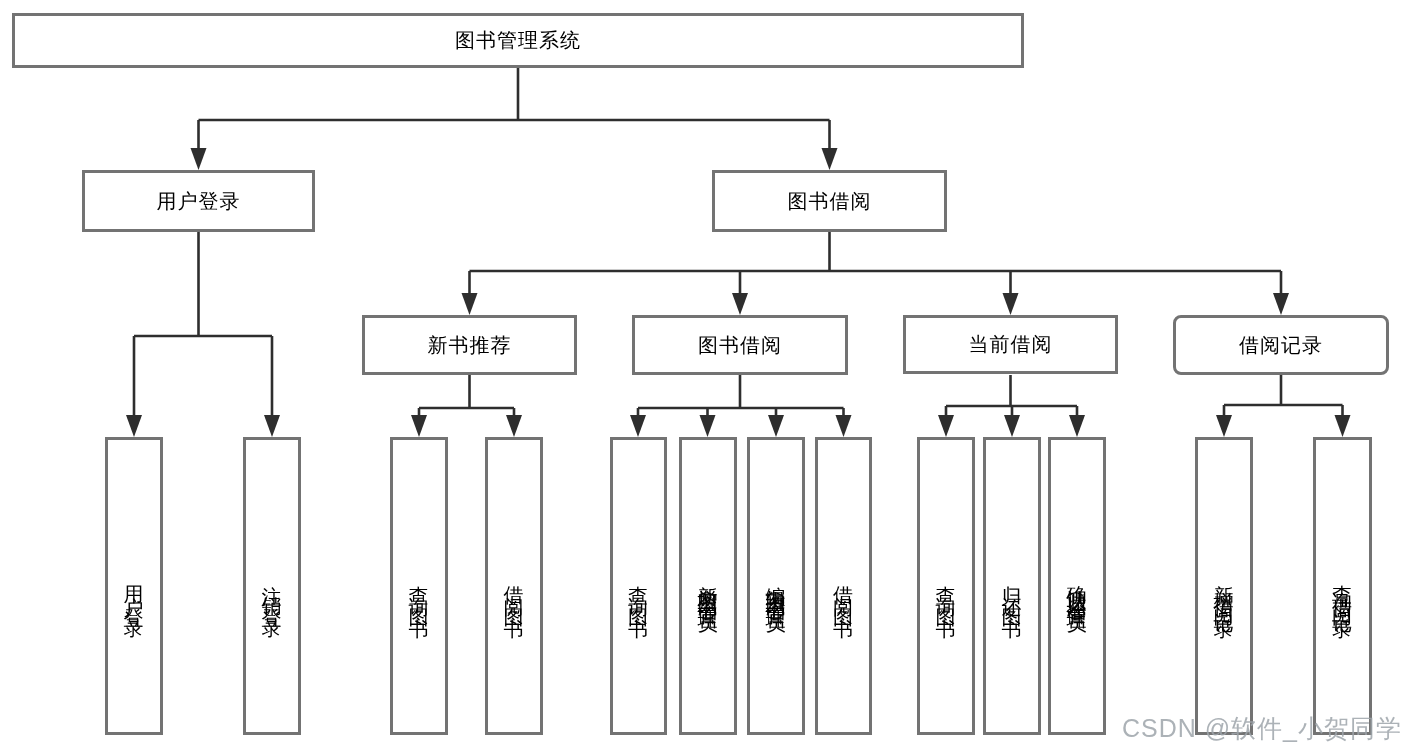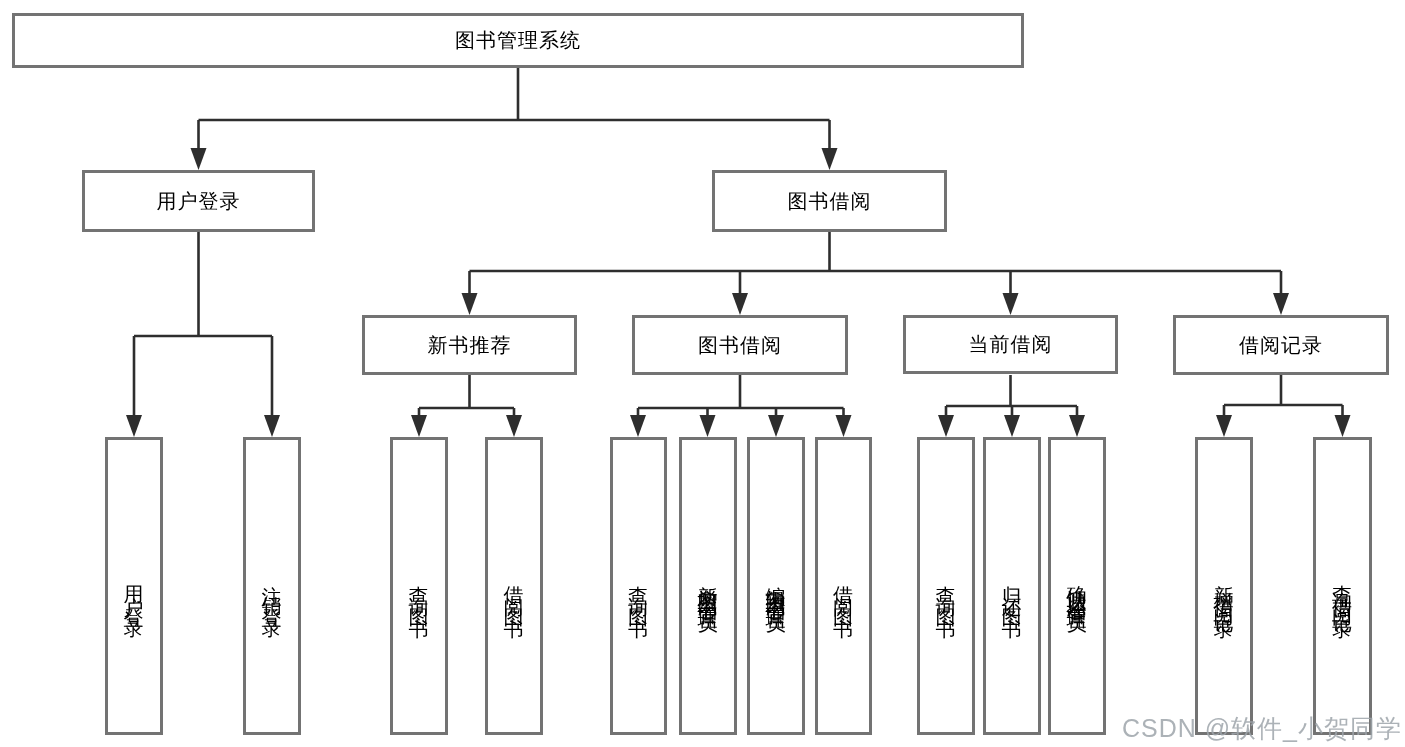--- a/index.html
+++ b/index.html
@@ -32,21 +32,21 @@
   .len4 span{letter-spacing:11px;padding-top:11px;}
   .len6 span{letter-spacing:7px;padding-top:7px;}
   .len9 span{letter-spacing:4px;padding-top:4px;}
 
   #n-root       {left:12px;  top:13px;  width:1012px; height:55px;}
   #n-user-login {left:82px;  top:170px; width:233px;  height:62px;}
   #n-book-mgmt  {left:712px; top:170px; width:235px;  height:62px;}
   #n-newbook    {left:362px; top:315px; width:215px;  height:60px;}
   #n-borrow     {left:632px; top:315px; width:216px;  height:60px;font-family:Liberation Mono, monospace;}
   #n-current    {left:903px; top:315px; width:215px;  height:59px;}
-  #n-record     {left:1173px;top:315px; width:216px;  height:60px;}
+  #n-record     {left:1173px;top:315px; width:216px;  height:60px;border-radius:8px;}
 
   .leaf{top:437px;height:298px;width:58px;}
   #l-login   {left:105px;}
   #l-logout  {left:243px;}
   #l-nb-query{left:390px;}
   #l-nb-borrow{left:485px;}
   #l-bb-query{left:610px;width:57px;}
   #l-bb-add  {left:679px;}
   #l-bb-edit {left:747px;}
   #l-bb-borrow{left:815px;width:57px;}

